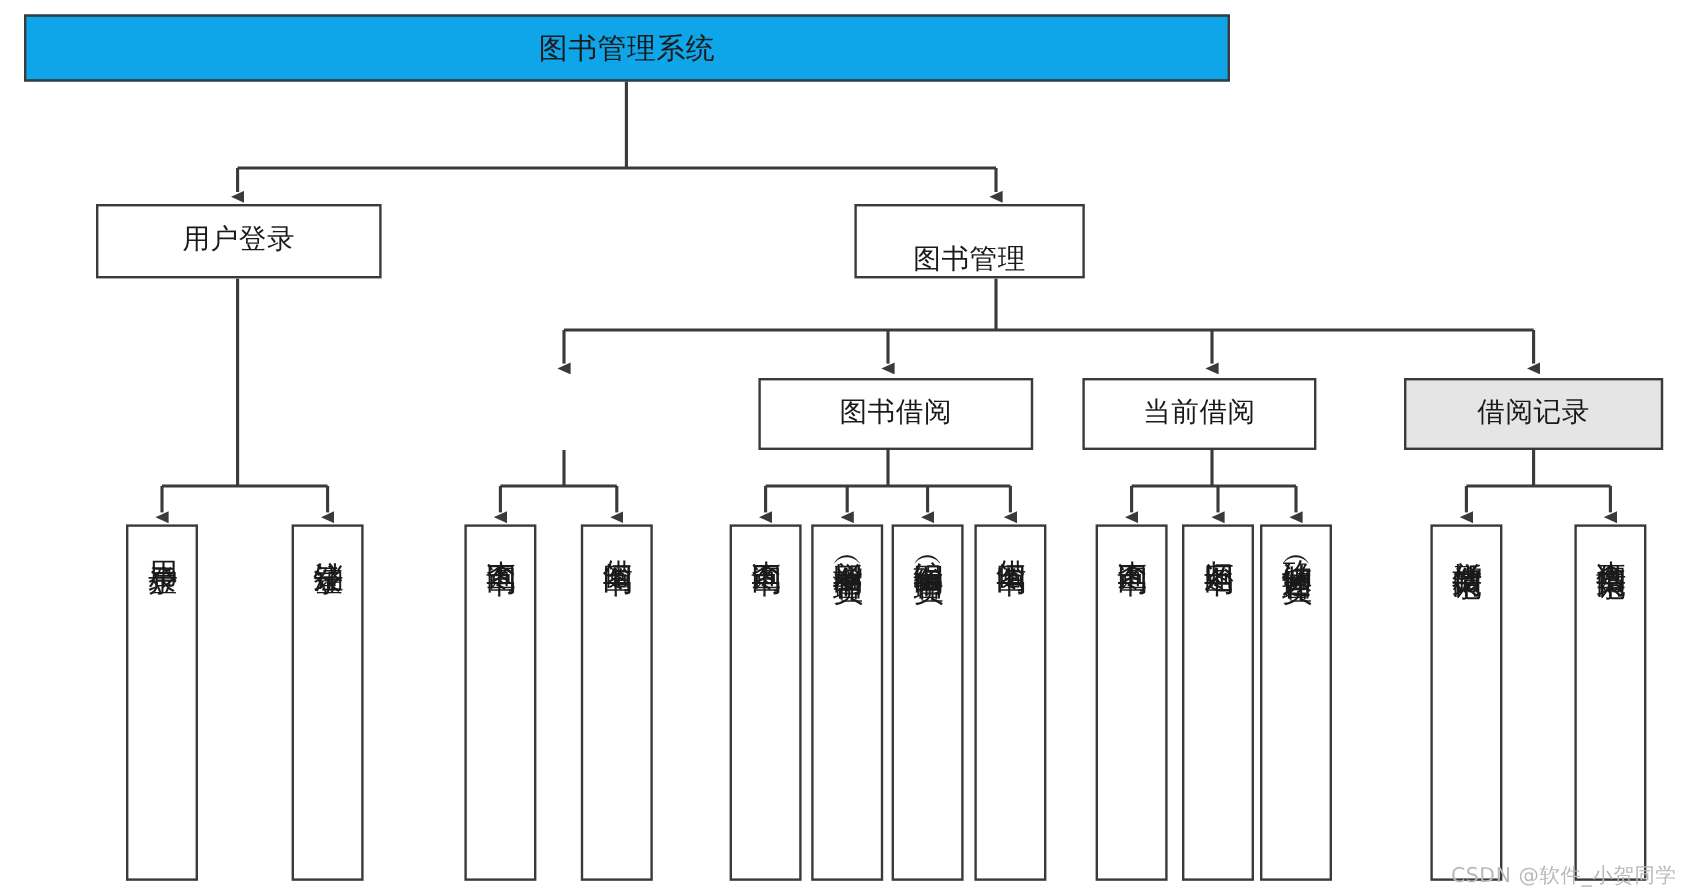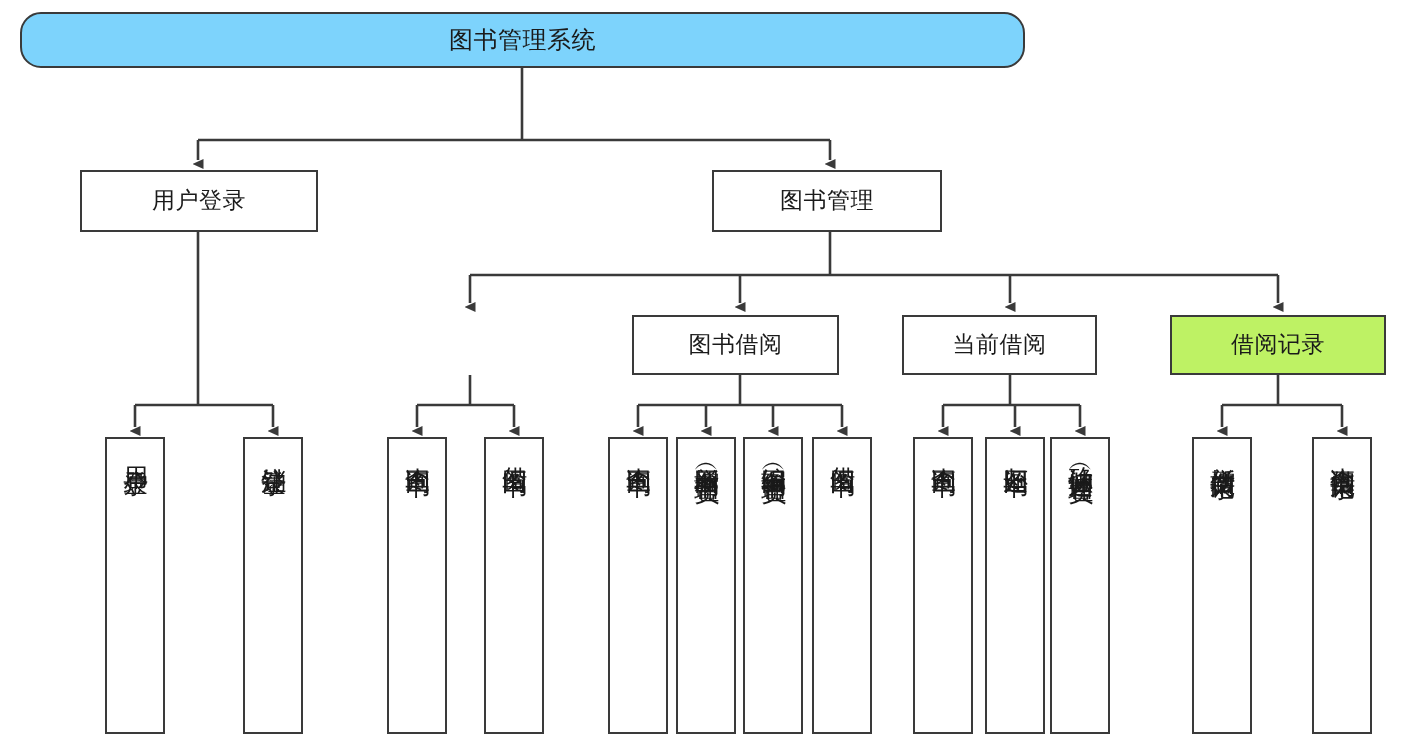--- a/index.html
+++ b/index.html
@@ -123,38 +123,38 @@
       <path d="M1015,405 L1015,427" marker-end="url(#arrow)"></path>
       <path d="M1080,405 L1080,427" marker-end="url(#arrow)"></path>
 
       <path d="M1278,375 L1278,405"></path>
       <path d="M1222,405 L1342,405"></path>
       <path d="M1222,405 L1222,427" marker-end="url(#arrow)"></path>
       <path d="M1342,405 L1342,427" marker-end="url(#arrow)"></path>
     </g>
   </svg>
 
-  <div class="node horiz root" style="left: 20px; top: 12px; width: 1005px; height: 56px; border-color: rgb(58, 58, 58); background: #7dd3fc; border-radius: 21px;">
+  <div class="node horiz root" style="left: 20px; top: 12px; width: 1005px; height: 56px; border-color: rgb(58, 58, 58); background: #0ea5e9;">
     <span class="label" style="color: rgb(26, 26, 26);">图书管理系统</span>
   </div>
 
   <div class="node horiz" style="left: 80px; top: 170px; width: 238px; height: 62px; border-color: rgb(58, 58, 58); background: rgb(255, 255, 255);">
     <span class="label" style="color: rgb(26, 26, 26);">用户登录</span>
   </div>
-  <div class="node horiz" style="left: 712px; top: 170px; width: 230px; height: 62px; border-color: rgb(58, 58, 58); background: rgb(255, 255, 255);">
+  <div class="node horiz" style="left: 712px; top: 170px; width: 192px; height: 62px; border-color: rgb(58, 58, 58); background: rgb(255, 255, 255); align-items: flex-end;">
     <span class="label" style="color: rgb(26, 26, 26);">图书管理</span>
   </div>
 
-  <div class="node horiz" style="left: 632px; top: 315px; width: 207px; height: 60px; border-color: rgb(58, 58, 58); background: rgb(255, 255, 255);">
+  <div class="node horiz" style="left: 632px; top: 315px; width: 229px; height: 60px; border-color: rgb(58, 58, 58); background: rgb(255, 255, 255);">
     <span class="label" style="color: rgb(26, 26, 26);">图书借阅</span>
   </div>
   <div class="node horiz" style="left: 902px; top: 315px; width: 195px; height: 60px; border-color: rgb(58, 58, 58); background: rgb(255, 255, 255);">
     <span class="label" style="color: rgb(26, 26, 26);">当前借阅</span>
   </div>
-  <div class="node horiz" style="left: 1170px; top: 315px; width: 216px; height: 60px; border-color: rgb(58, 58, 58); background: #bef264;">
+  <div class="node horiz" style="left: 1170px; top: 315px; width: 216px; height: 60px; border-color: rgb(58, 58, 58); background: #e5e5e5;">
     <span class="label" style="color: rgb(26, 26, 26);">借阅记录</span>
   </div>
 
   <div class="node vert" style="left: 105px; top: 437px; width: 60px; height: 297px; border-color: rgb(58, 58, 58); background: rgb(255, 255, 255);">
     <span class="label" style="color: rgb(26, 26, 26);">用户登录</span>
   </div>
   <div class="node vert" style="left: 243px; top: 437px; width: 60px; height: 297px; border-color: rgb(58, 58, 58); background: rgb(255, 255, 255);">
     <span class="label" style="color: rgb(26, 26, 26);">注销登录</span>
   </div>
   <div class="node vert" style="left: 387px; top: 437px; width: 60px; height: 297px; border-color: rgb(58, 58, 58); background: rgb(255, 255, 255);">
@@ -184,14 +184,15 @@
   <div class="node vert" style="left: 1050px; top: 437px; width: 60px; height: 297px; border-color: rgb(58, 58, 58); background: rgb(255, 255, 255);">
     <span class="label" style="color: rgb(26, 26, 26);">确认归还（管理员）</span>
   </div>
   <div class="node vert" style="left: 1192px; top: 437px; width: 60px; height: 297px; border-color: rgb(58, 58, 58); background: rgb(255, 255, 255);">
     <span class="label" style="color: rgb(26, 26, 26);">新增借阅记录</span>
   </div>
   <div class="node vert" style="left: 1312px; top: 437px; width: 60px; height: 297px; border-color: rgb(58, 58, 58); background: rgb(255, 255, 255);">
     <span class="label" style="color: rgb(26, 26, 26);">查询借阅记录</span>
   </div>
 
+  <div id="watermark">CSDN @软件_小贺同学</div>
 
 </div>
 
 </body></html>

